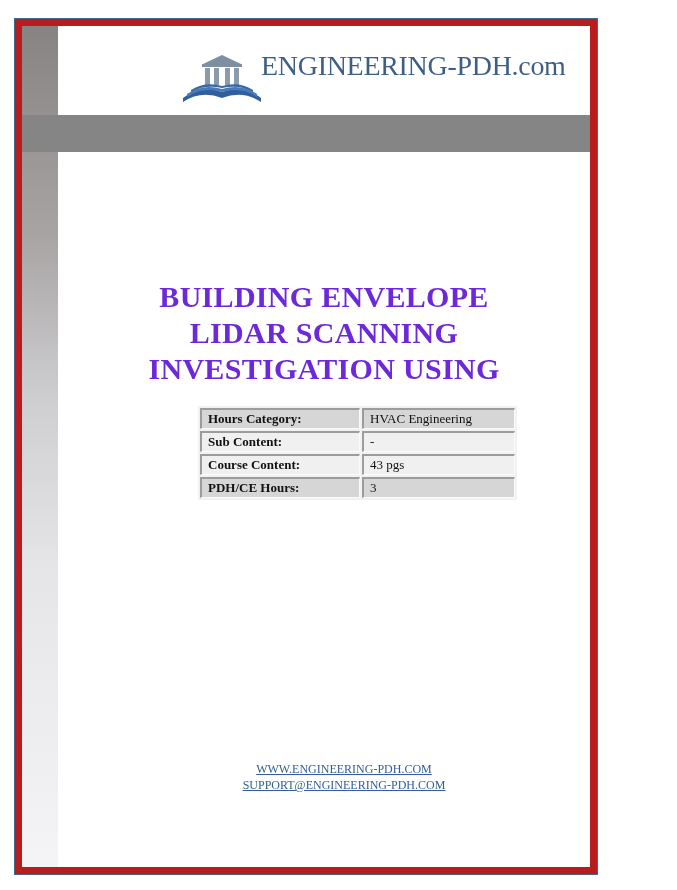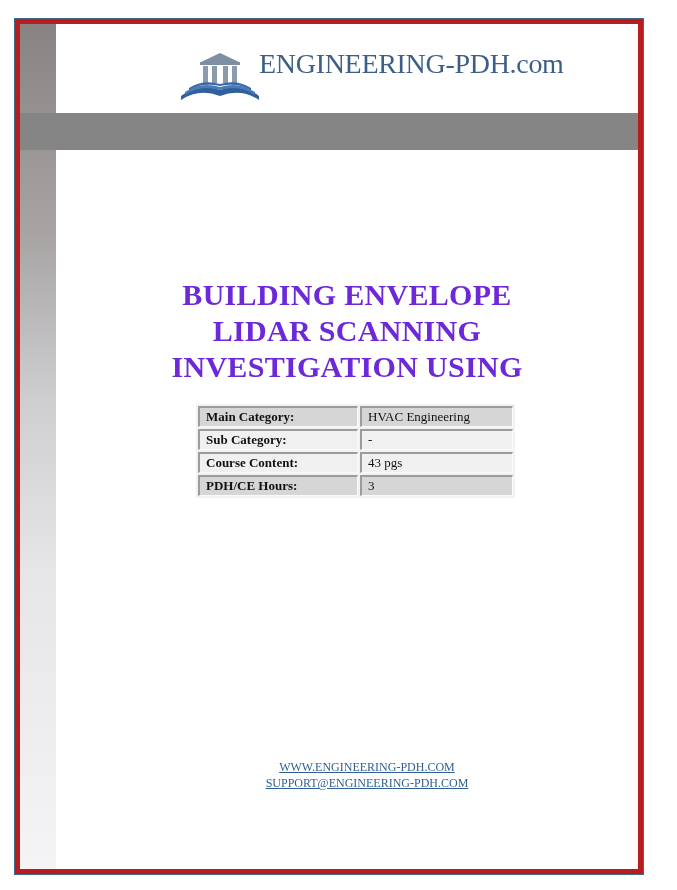--- a/index.html
+++ b/index.html
@@ -1,23 +1,23 @@
 <!DOCTYPE html>
 <html><head>
 <meta charset="utf-8">
 <style>
   html, body { margin: 0; padding: 0; }
   body {
     width: 677px; height: 890px; background: #ffffff; position: relative; overflow: hidden;
     font-family: "Liberation Serif", "DejaVu Serif", serif;
   }
   .frame {
-    position: absolute; left: 15px; top: 19px; width: 628px; height: 855px;
+    position: absolute; left: 15px; top: 19px; width: 582px; height: 855px;
     box-sizing: border-box;
-    border: 5px solid #b91c1c;
+    border: 7px solid #b91c1c;
     box-shadow: 0 0 0 1px #3f6a8e;
     background: #ffffff;
   }
   .sidebar {
     position: absolute; left: 0; top: 0; width: 36px; height: 100%;
     background: linear-gradient(to bottom, #888383 0%, #a8a4a4 25%, #cfcfd2 45%, #e6e6e8 65%, #f4f4f6 100%);
   }
   .band {
     position: absolute; left: 0; right: 0; top: 89px; height: 37px;
     background: #858585;
@@ -90,25 +90,25 @@
 
   <div class="title">
     <div>BUILDING ENVELOPE</div>
     <div>LIDAR SCANNING</div>
     <div>INVESTIGATION USING</div>
   </div>
 
   <table class="info-table">
     <tbody>
         <tr class="dark">
-      <td class="label">Main Category:</td>
+      <td class="label">Hours Category:</td>
       <td>HVAC Engineering</td>
     </tr>
     <tr class="light">
-      <td class="label">Sub Category:</td>
+      <td class="label">Sub Content:</td>
       <td>-</td>
     </tr>
     <tr class="light">
       <td class="label">Course Content:</td>
       <td>43 pgs</td>
     </tr>
     <tr class="dark">
       <td class="label">PDH/CE Hours:</td>
       <td>3</td>
     </tr>

